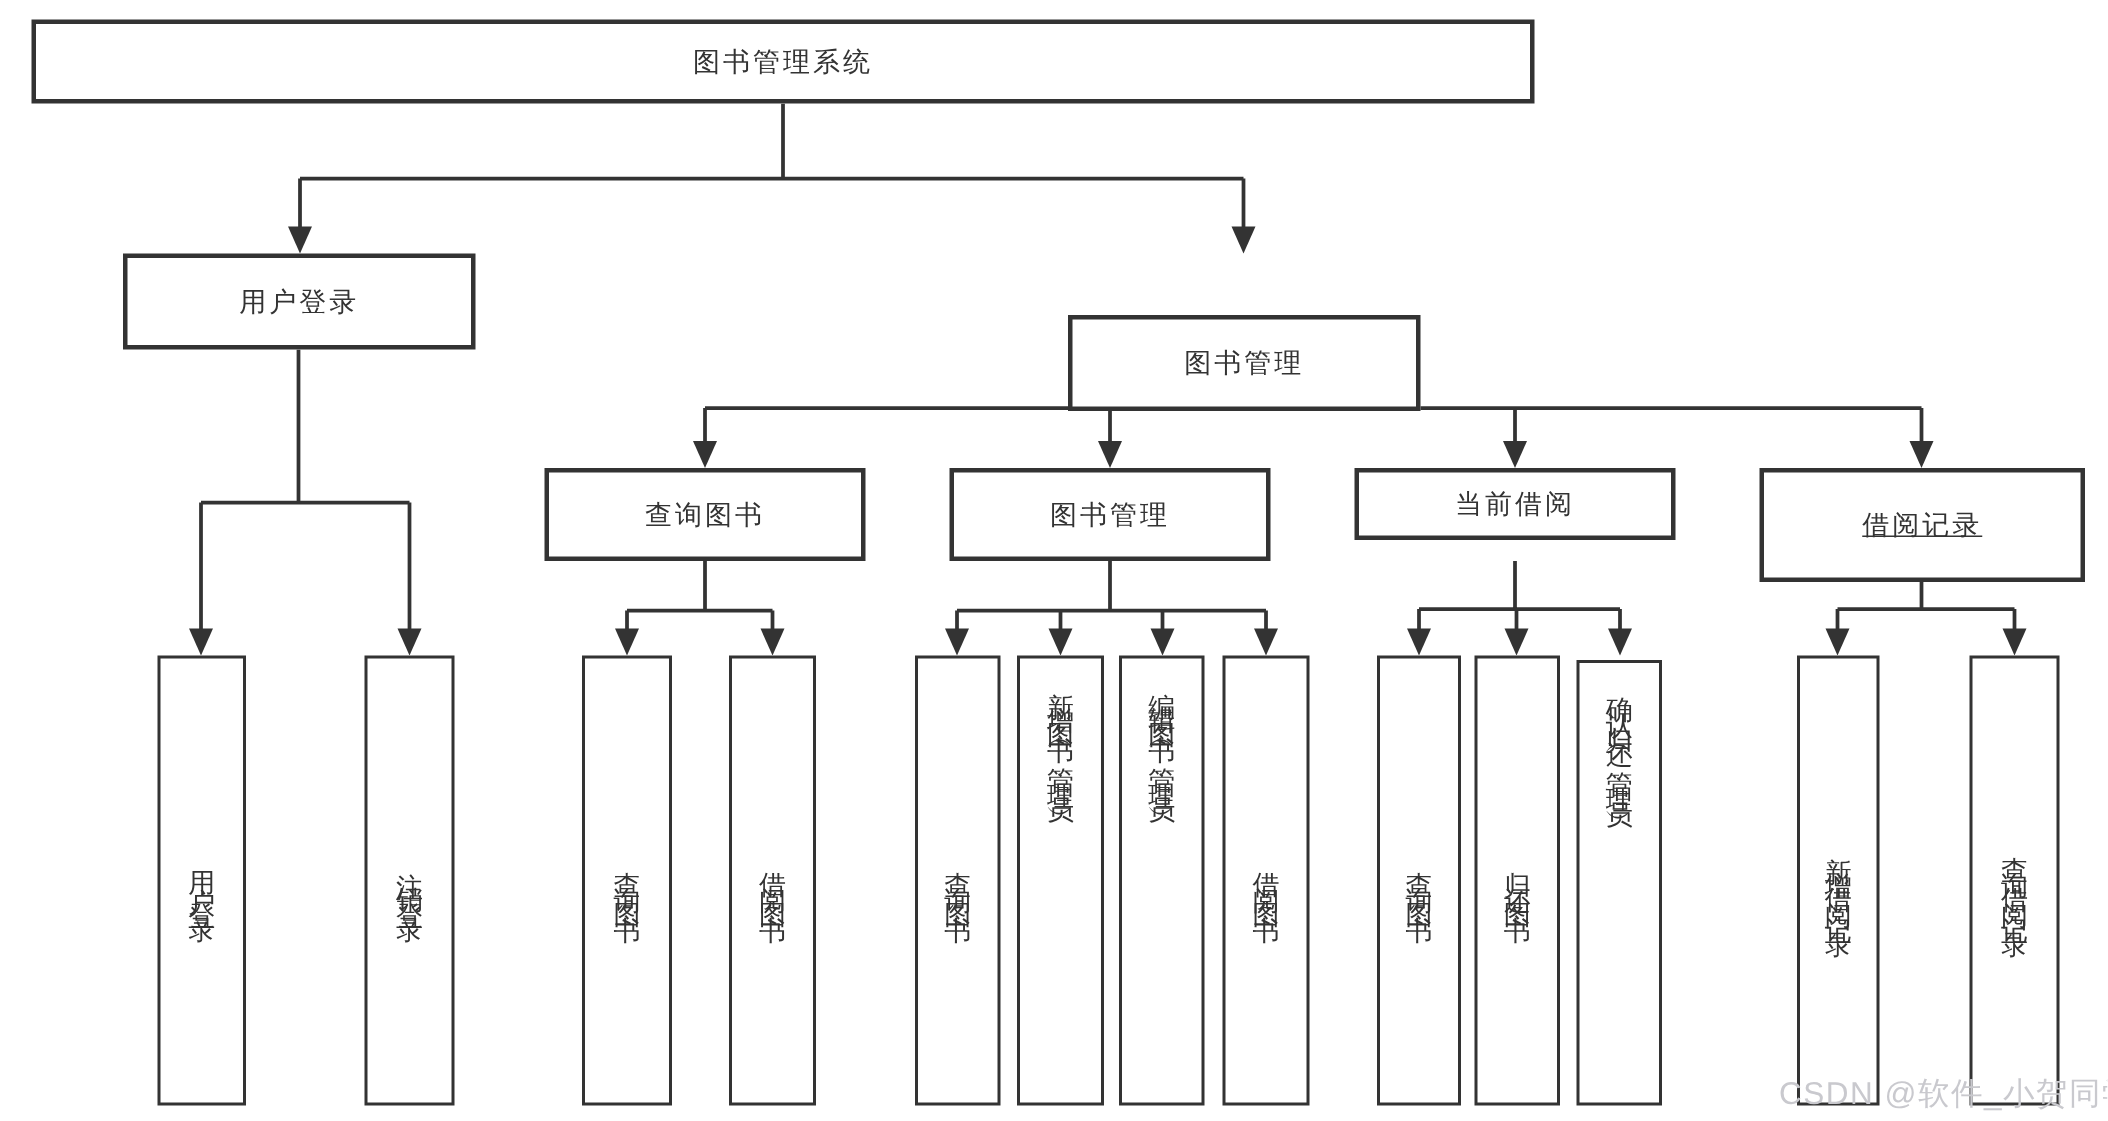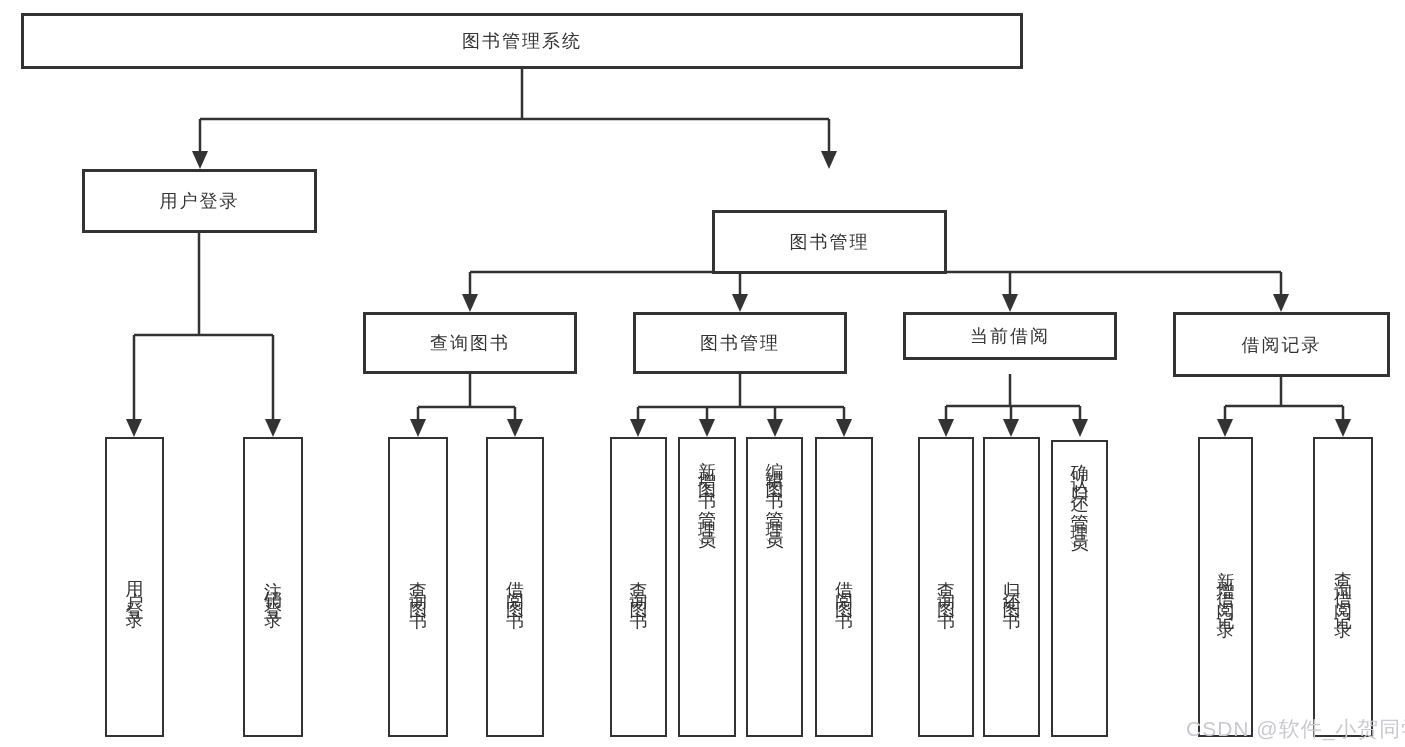--- a/index.html
+++ b/index.html
@@ -106,21 +106,21 @@
 
   <div class="box" style="left:363px;top:312px;width:214px;height:62px;">
     <span>查询图书</span>
   </div>
   <div class="box" style="left:633px;top:312px;width:214px;height:62px;">
     <span>图书管理</span>
   </div>
   <div class="box" style="left:903px;top:312px;width:214px;height:48px;">
     <span>当前借阅</span>
   </div>
-  <div class="box" style="left:1173px;top:312px;width:217px;height:65px;">
+  <div class="box" style="left:1173px;top:312px;width:217px;height:76px;text-decoration:underline;">
     <span>借阅记录</span>
   </div>
 
   <div class="box leaf" style="left:105px;top:437px;width:59px;height:300px;">
     <span class="vtext">用户登录</span>
   </div>
   <div class="box leaf" style="left:243px;top:437px;width:60px;height:300px;">
     <span class="vtext">注销登录</span>
   </div>
 

